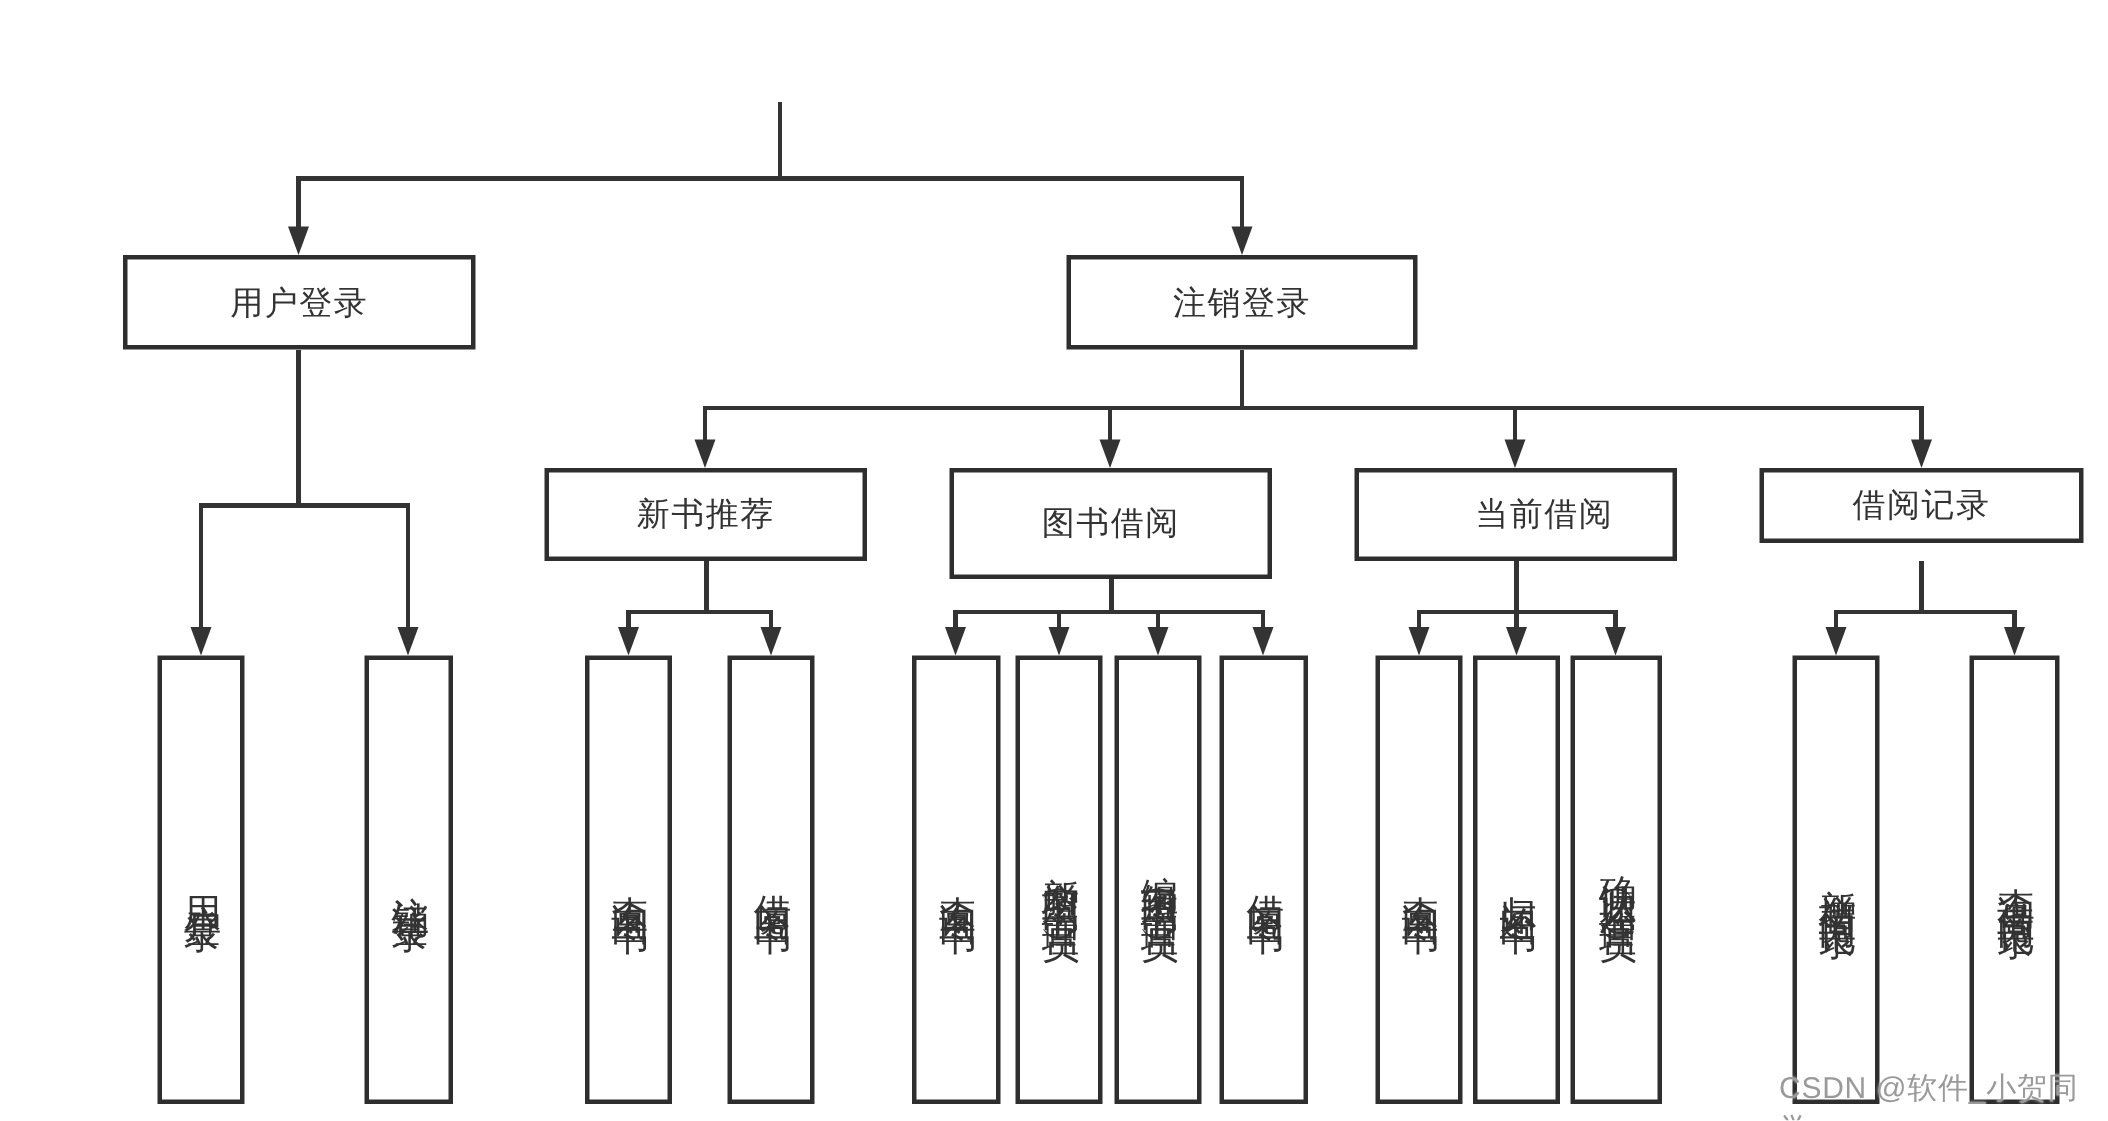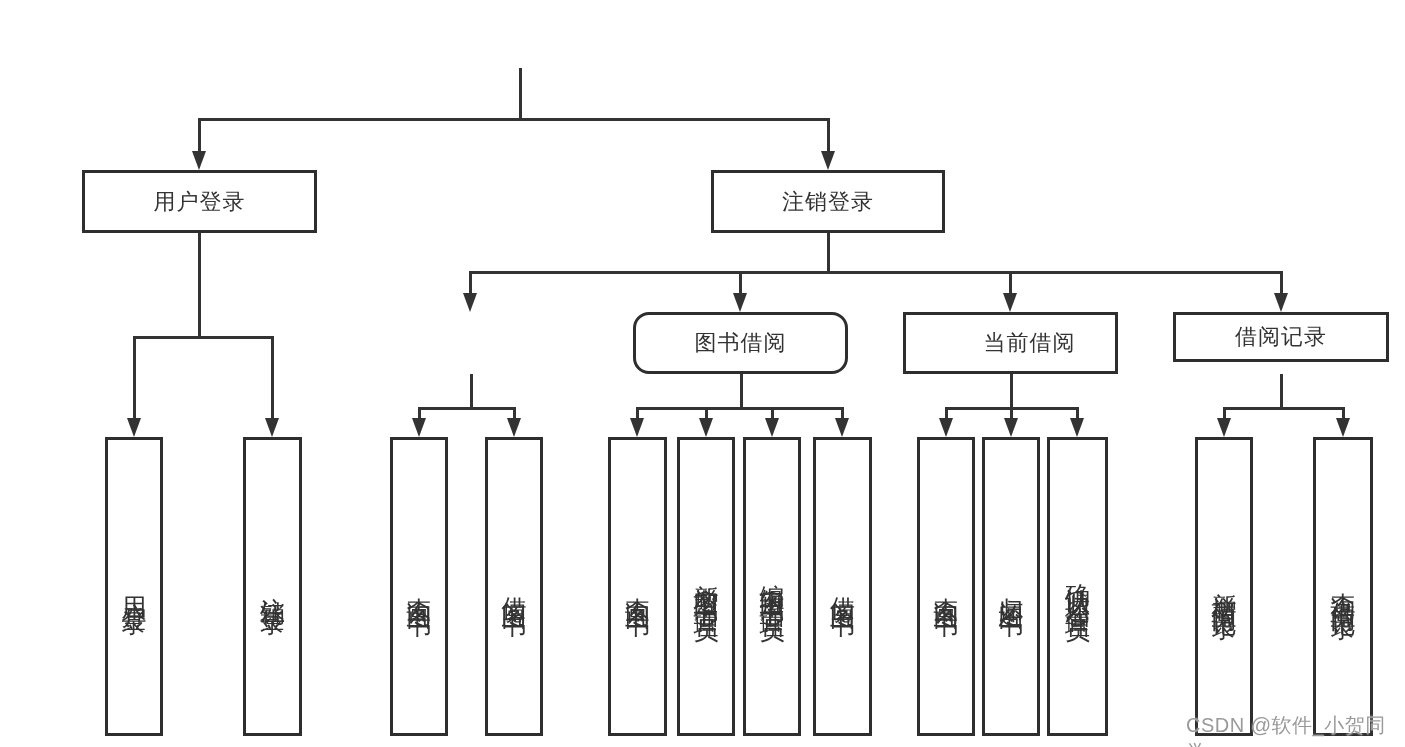--- a/index.html
+++ b/index.html
@@ -80,21 +80,22 @@
       <polygon points="1070,418 1084,418 1077,437"></polygon>
       <polygon points="1217,418 1231,418 1224,437"></polygon>
       <polygon points="1336,418 1350,418 1343,437"></polygon>
     </g>
   </svg>
 
 
   <div class="node h-node" style="left:82px; top:170px; width:235px; height:63px;">用户登录</div>
   <div class="node h-node" style="left:711px; top:170px; width:234px; height:63px;">注销登录</div>
 
-  <div class="node h-node" style="left:633px; top:312px; width:215px; height:62px;border-radius:16px;">图书借阅</div>
+  <div class="node h-node" style="left:363px; top:312px; width:215px; height:62px;">新书推荐</div>
+  <div class="node h-node" style="left:633px; top:312px; width:215px; height:74px;">图书借阅</div>
   <div class="node h-node" style="left:903px; top:312px; width:215px; height:62px;padding-left:38px;">当前借阅</div>
   <div class="node h-node" style="left:1173px; top:312px; width:216px; height:50px;">借阅记录</div>
 
   <div class="node v-node" style="left:105px; top:437px; width:58px; height:299px;">用户登录</div>
   <div class="node v-node" style="left:243px; top:437px; width:59px; height:299px;">注销登录</div>
 
   <div class="node v-node" style="left:390px; top:437px; width:58px; height:299px;">查询图书</div>
   <div class="node v-node" style="left:485px; top:437px; width:58px; height:299px;">借阅图书</div>
 
   <div class="node v-node" style="left:608px; top:437px; width:59px; height:299px;">查询图书</div>

